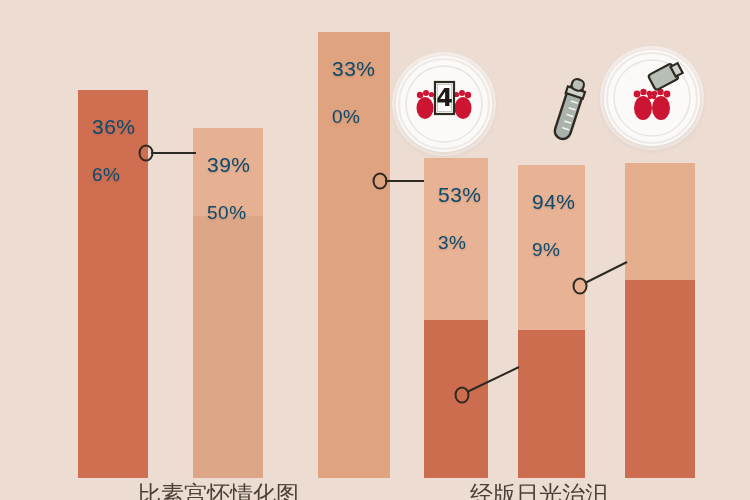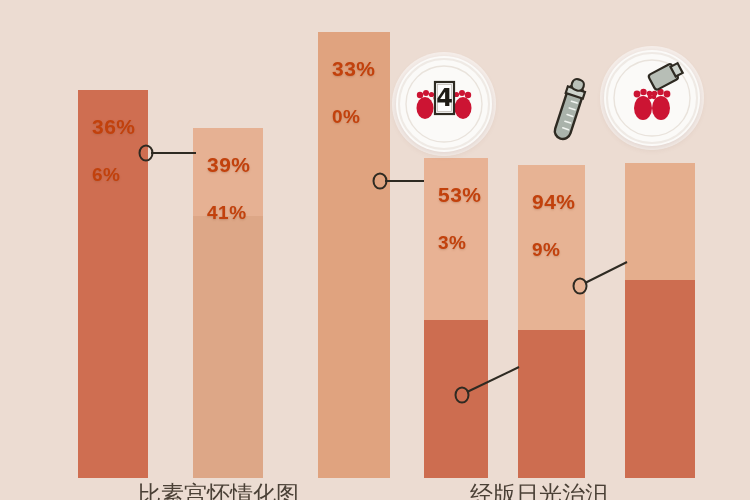--- a/index.html
+++ b/index.html
@@ -27,23 +27,23 @@
   }
   .bar-labels{
     position:absolute;
     left:0;right:0;
     top:0;
     padding:26px 0 0 14px;
     pointer-events:none;
   }
   .lbl{
     display:block;
-    color:#c2410c;
+    color:#0c4a6e;
     font-size:21px;
-    font-weight:700;
+    font-weight:400;
     letter-spacing:.5px;
     text-shadow:0 1px 2px rgba(150,90,60,.35);
     line-height:1;
     margin-bottom:28px;
     white-space:nowrap;
   }
   .lbl.small{font-size:19px;}
   .connector{
     position:absolute;
     pointer-events:none;
@@ -79,21 +79,21 @@
         <div class="bar-labels">
           <span class="lbl">36%</span>
           <span class="lbl small">6%</span>
         </div>
       </div>
       <div class="bar" style="left: 193px; top: 128px; width: 70px; height: 350px; justify-content: flex-end;">
         <div class="seg" style="height: 88px; background: rgb(230, 177, 147);"></div>
         <div class="seg" style="height: 262px; background: rgb(221, 167, 135);"></div>
         <div class="bar-labels">
           <span class="lbl">39%</span>
-          <span class="lbl small">41%</span>
+          <span class="lbl small">50%</span>
         </div>
       </div>
       <div class="bar" style="left: 318px; top: 32px; width: 72px; height: 446px;">
         <div class="seg" style="height: 446px; background: rgb(224, 163, 127);"></div>
         <div class="bar-labels">
           <span class="lbl">33%</span>
           <span class="lbl small">0%</span>
         </div>
       </div>
       <div class="bar" style="left: 424px; top: 158px; width: 64px; height: 320px; border-radius: 7px;">

